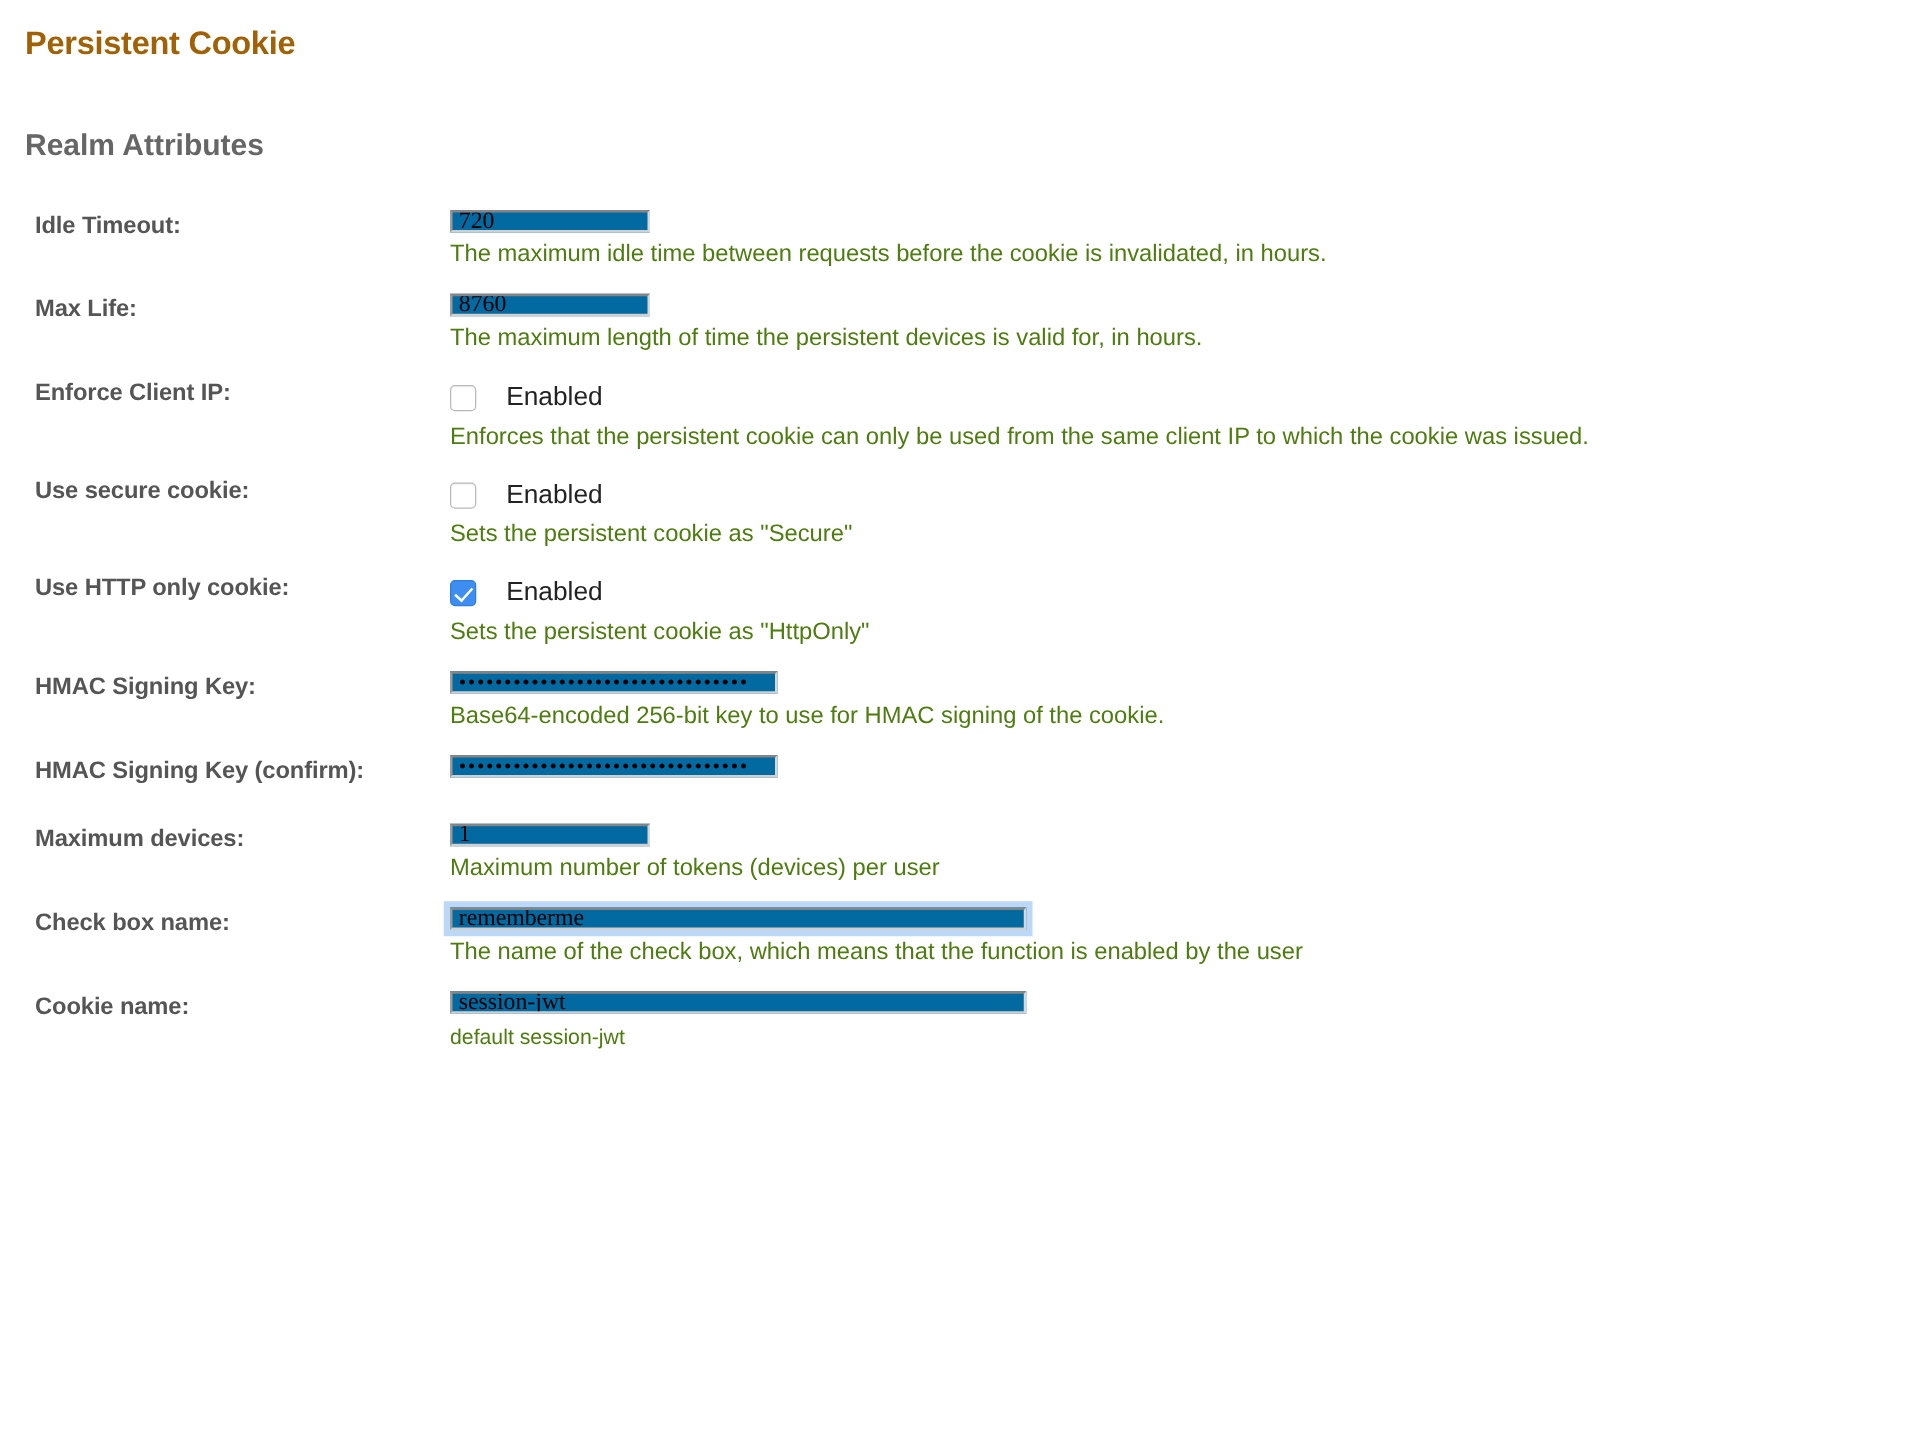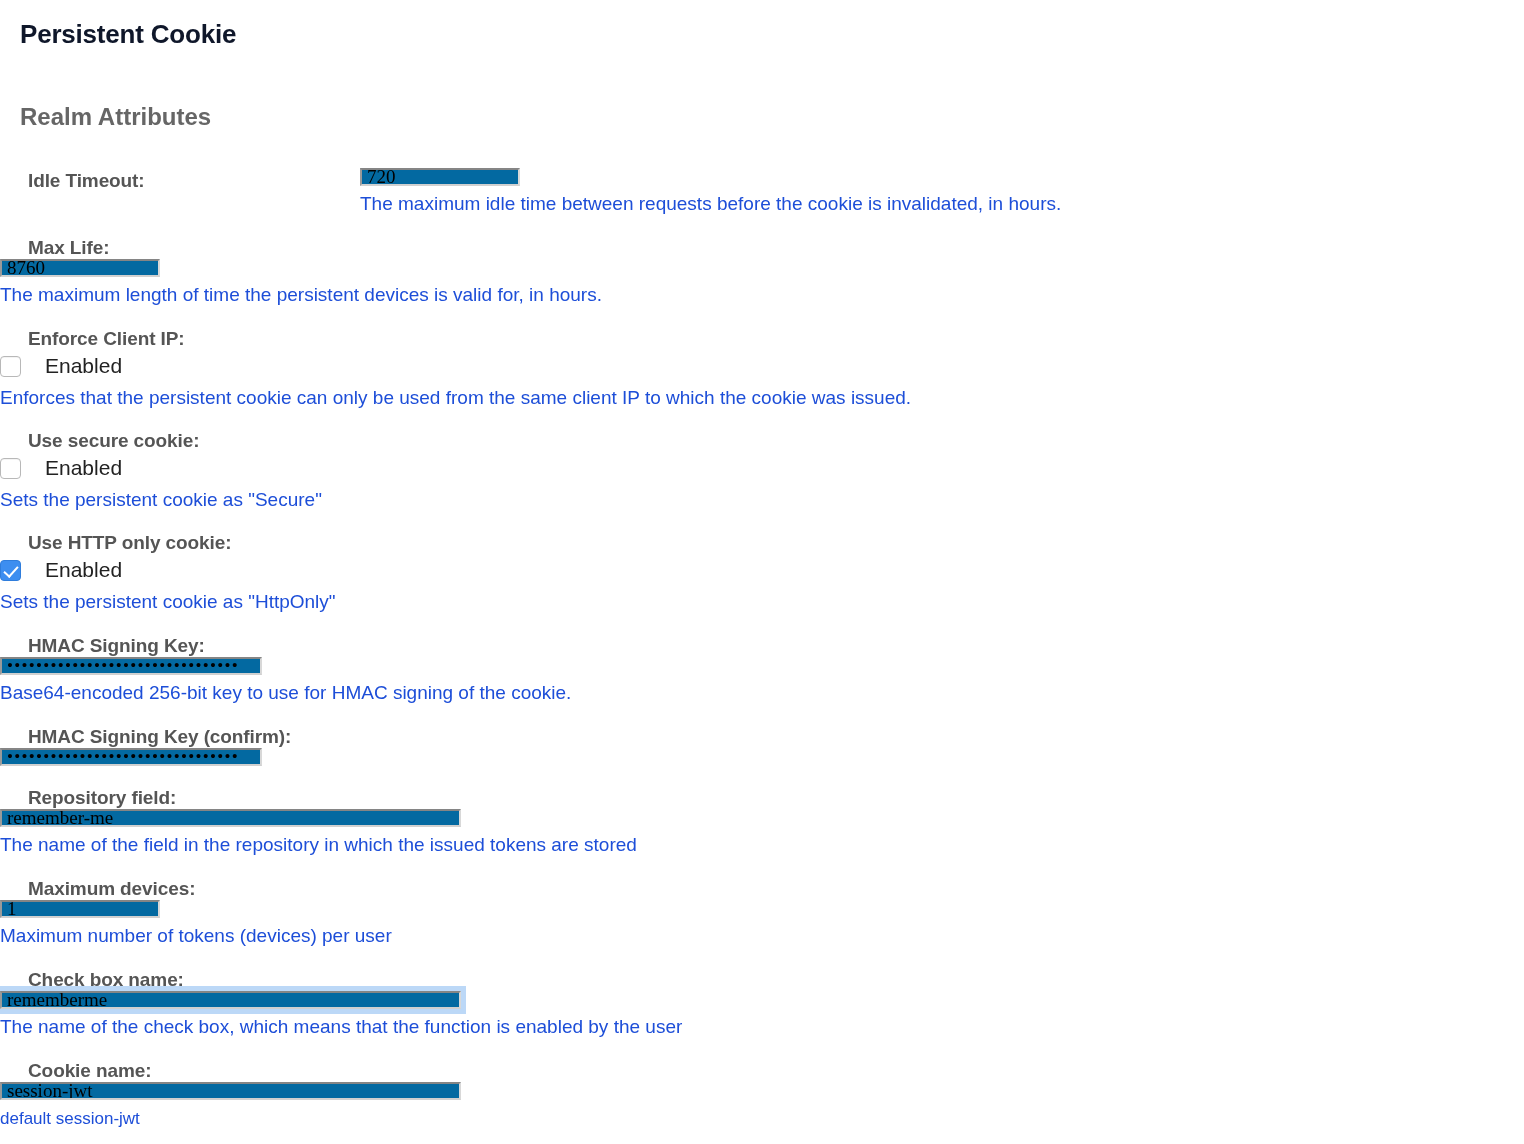--- a/index.html
+++ b/index.html
@@ -18,21 +18,21 @@
     position: relative;
   }
 
   .page {
     padding: 18px 0 0 0;
   }
 
   .page-title {
     font-size: 26px;
     font-weight: bold;
-    color: #0f172a;
+    color: #a16207;
     margin: 0 0 0 20px;
     letter-spacing: -0.2px;
     line-height: 32px;
   }
 
   .section-title {
     font-size: 24px;
     font-weight: bold;
     color: #666666;
     margin: 52px 0 0 20px;
@@ -139,32 +139,32 @@
     font-size: 21px;
     line-height: 24px;
     color: #222222;
     margin-left: 2px;
     white-space: nowrap;
   }
 
   .help {
     font-size: 19px;
     line-height: 24px;
-    color: #1d4ed8;
+    color: #4d7c0f;
     margin-top: 6px;
     white-space: nowrap;
   }
   .help.small {
     font-size: 17px;
     line-height: 22px;
     margin-top: 8px;
   }
 
   
-  .row + .row { margin-top: 19px; flex-direction: column; }
+  .row + .row { margin-top: 19px; }
   .row.cb + .row.cb { margin-top: 18px; }
 </style>
 </head>
 <body>
 
 <div class="page">
 
   <h1 class="page-title">Persistent Cookie</h1>
 
   <h2 class="section-title">Realm Attributes</h2>
@@ -221,27 +221,20 @@
           <div class="help">Base64-encoded 256-bit key to use for HMAC signing of the cookie.</div>
         </div>
       </div>
       <div class="row">
         <div class="label-cell">HMAC Signing Key (confirm):</div>
         <div class="field-cell">
           <input type="text" class="txt w-mid pw-dots" value="••••••••••••••••••••••••••••••••" style="">
         </div>
       </div>
       <div class="row">
-        <div class="label-cell">Repository field:</div>
-        <div class="field-cell">
-          <input type="text" class="txt w-long" value="remember-me" style="">
-          <div class="help">The name of the field in the repository in which the issued tokens are stored</div>
-        </div>
-      </div>
-      <div class="row">
         <div class="label-cell">Maximum devices:</div>
         <div class="field-cell">
           <input type="text" class="txt w-short" value="1" style="">
           <div class="help">Maximum number of tokens (devices) per user</div>
         </div>
       </div>
       <div class="row">
         <div class="label-cell">Check box name:</div>
         <div class="field-cell">
           <input type="text" class="txt w-long focused" value="rememberme" style="">

